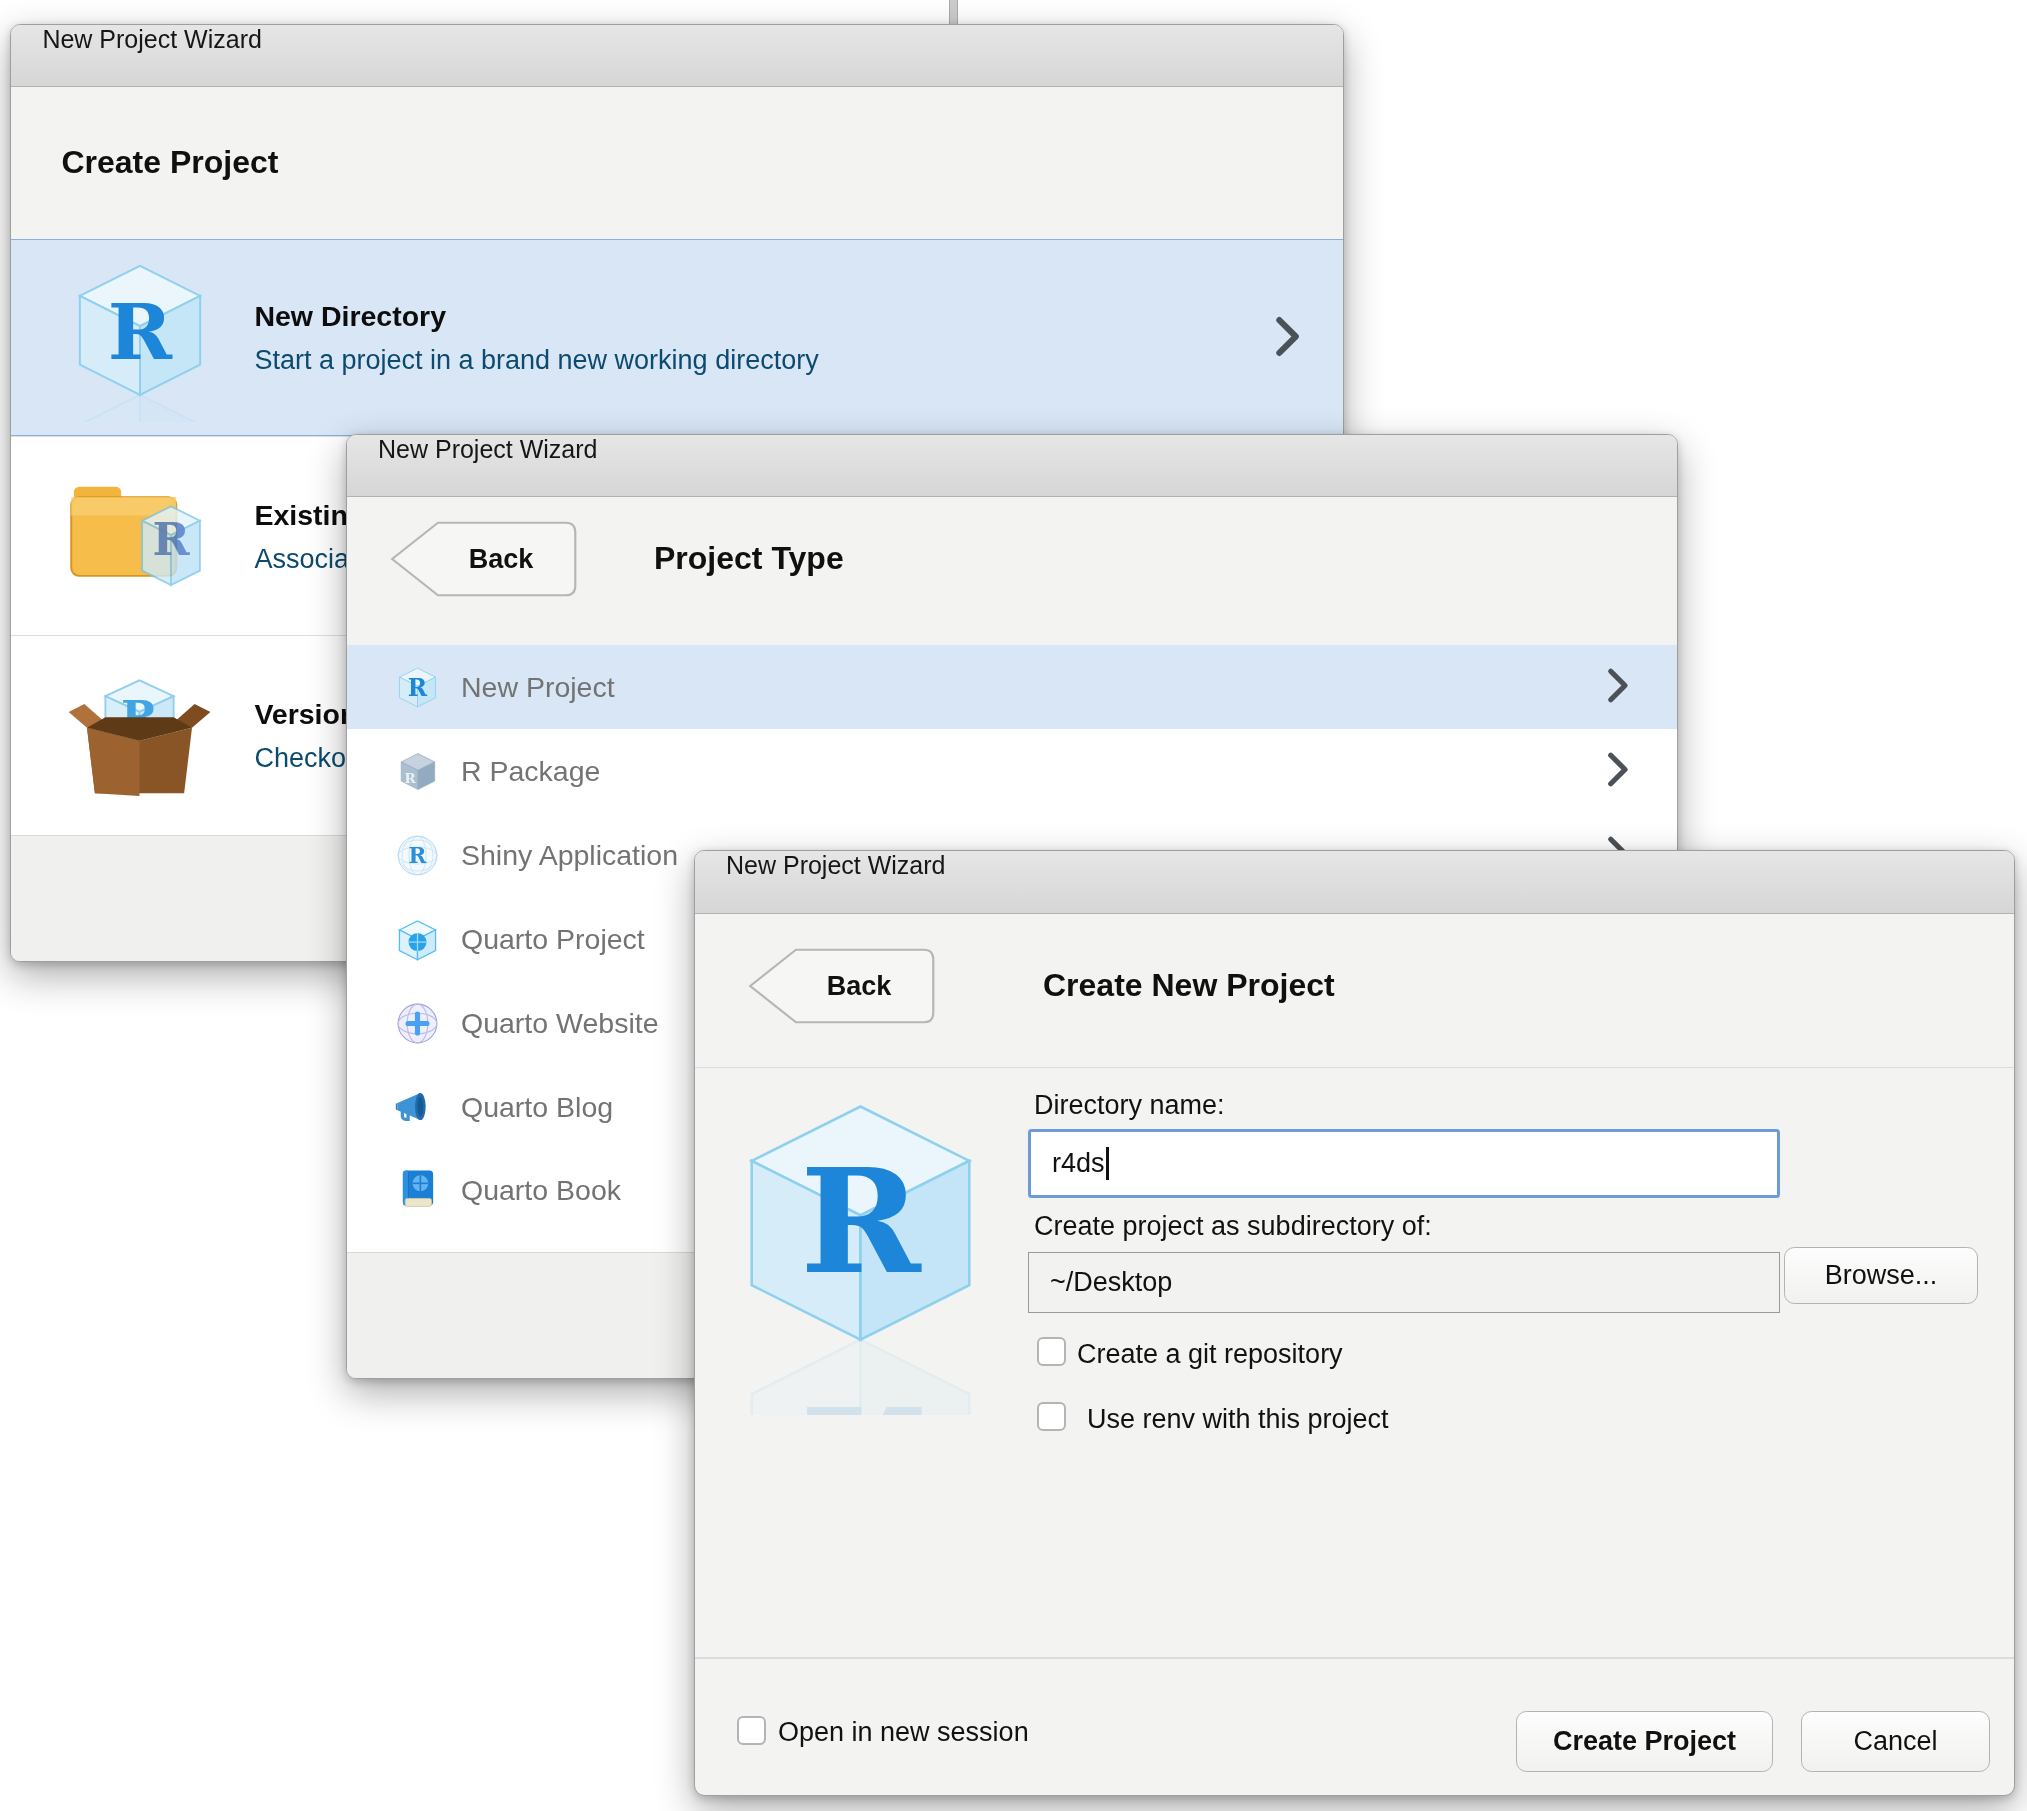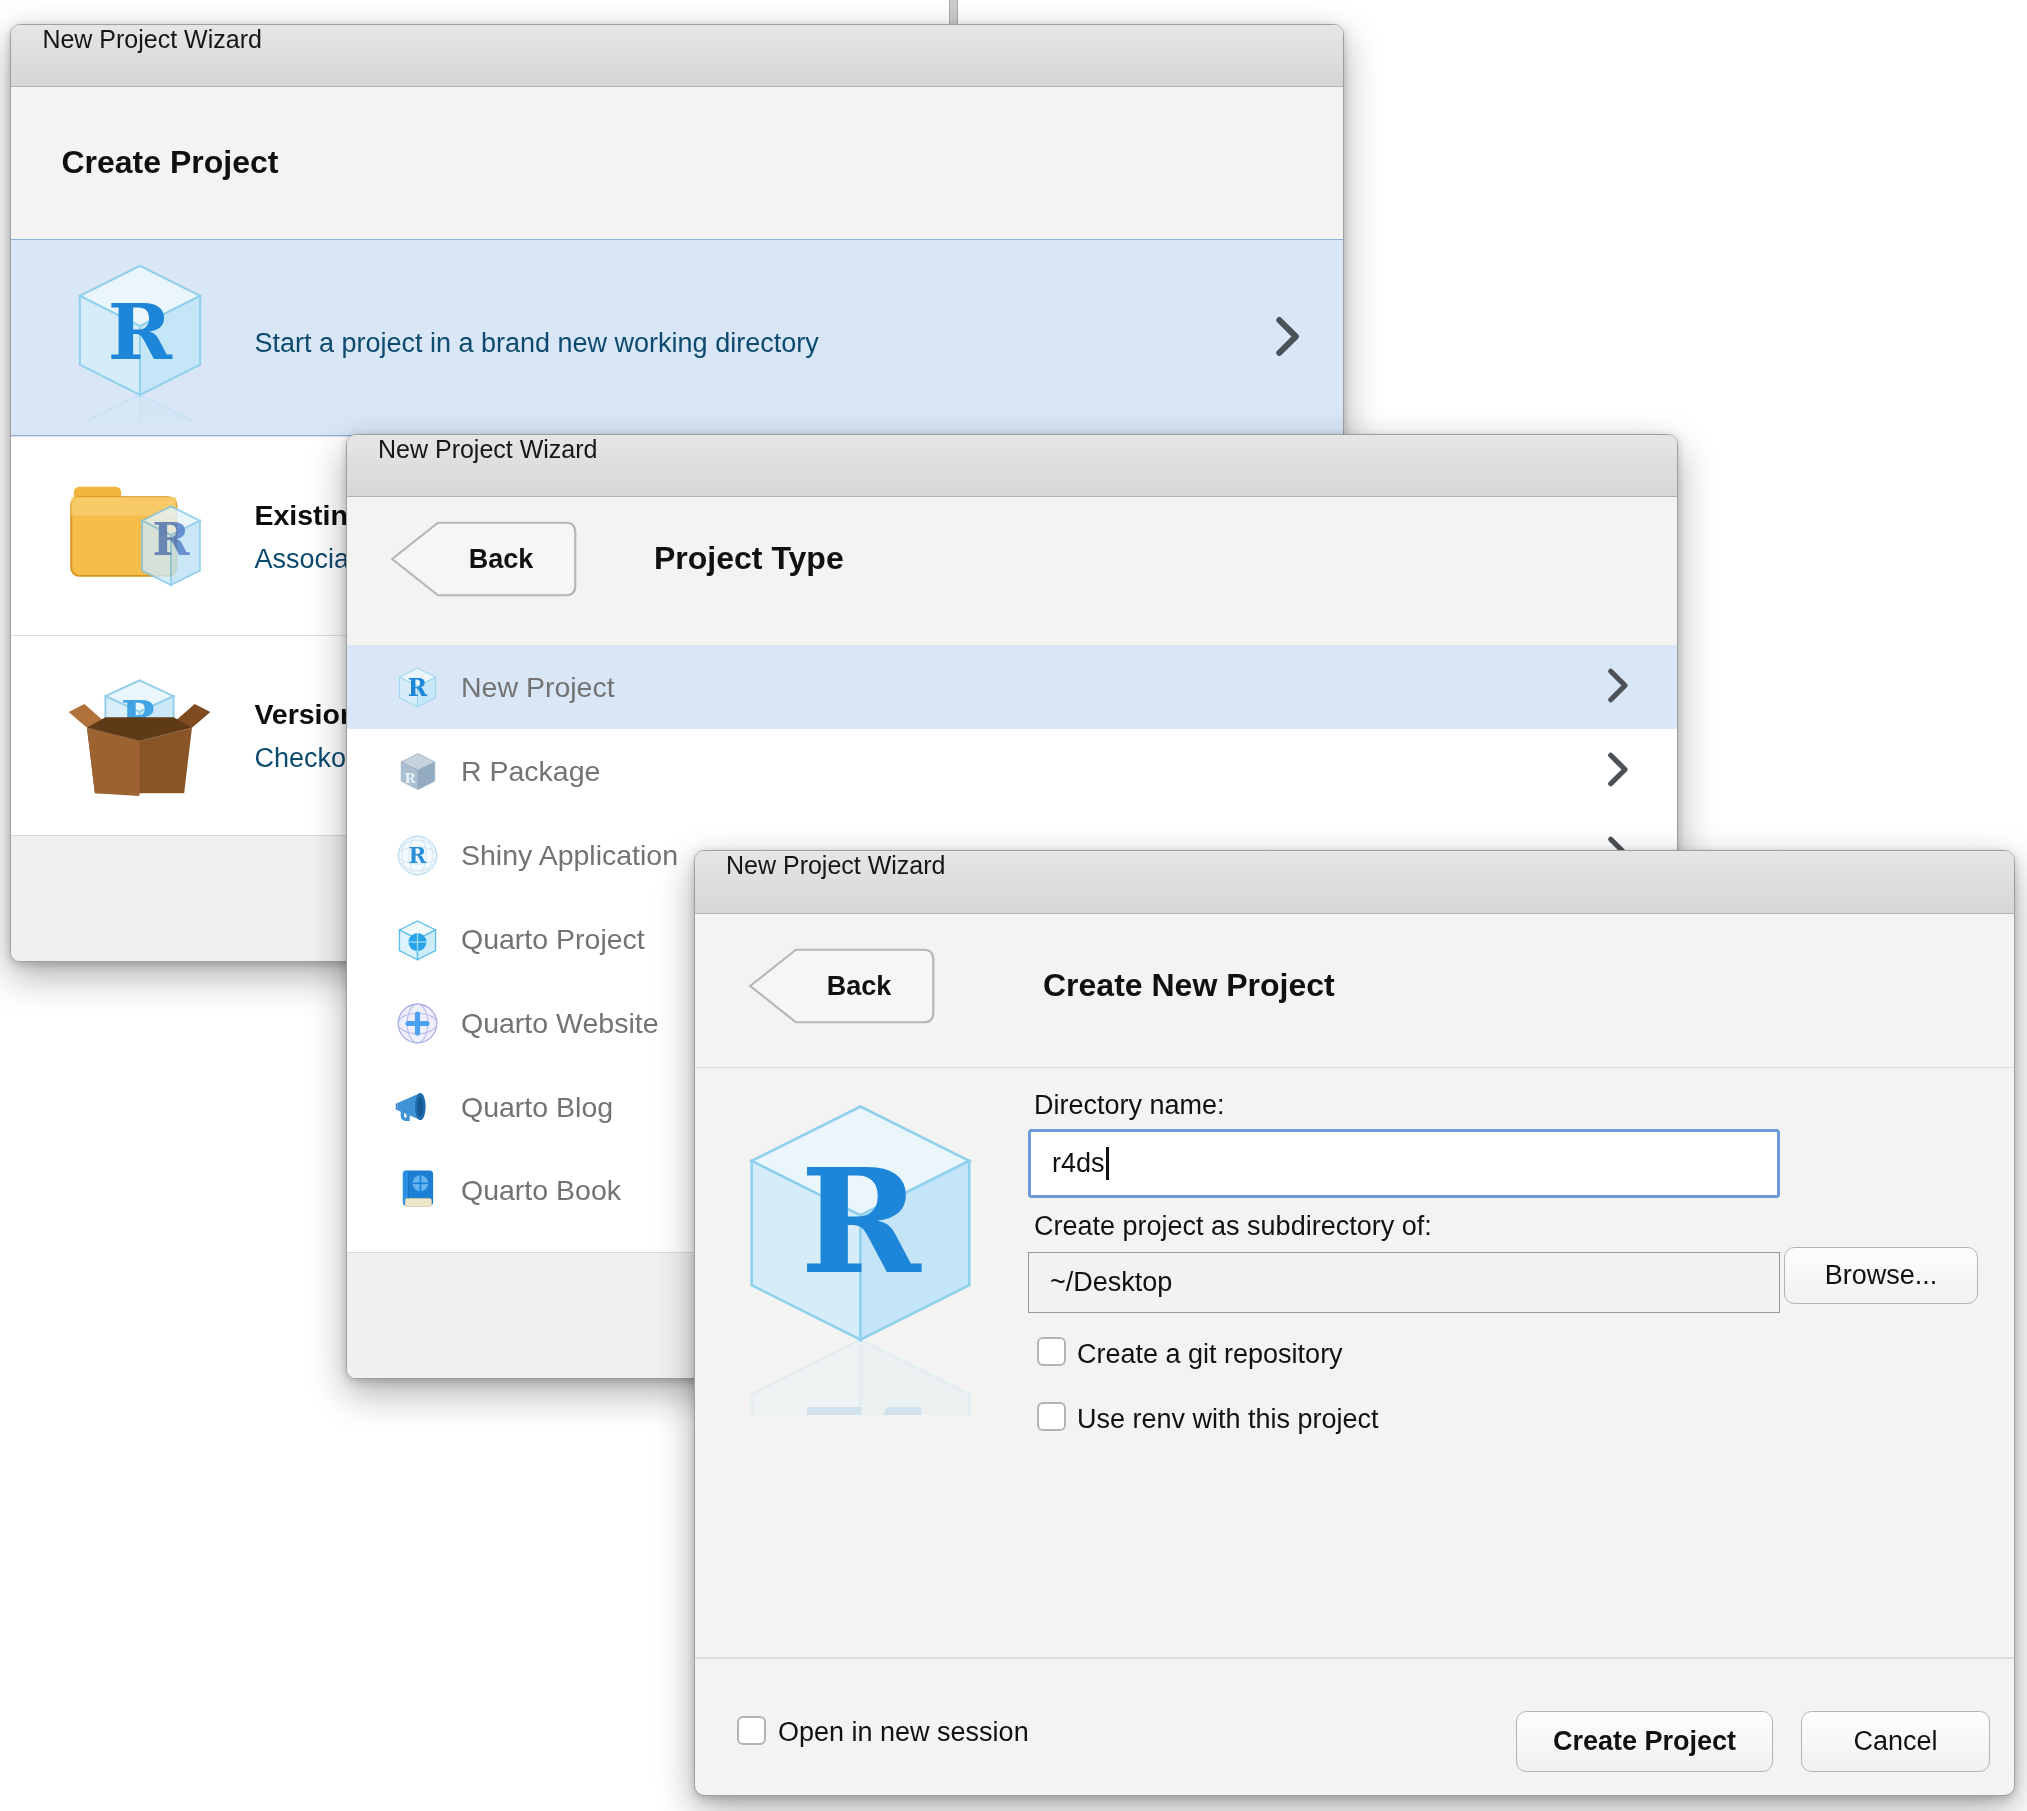--- a/index.html
+++ b/index.html
@@ -82,20 +82,21 @@
           <g id="cube1">
             <polygon points="8,30 50,9 92,30 50,51" fill="#eaf6fc" stroke="#8ed0ee" stroke-width="1.4"></polygon>
             <polygon points="8,30 8,78 50,99 50,51" fill="#d6edf9" stroke="#8ed0ee" stroke-width="1.4"></polygon>
             <polygon points="92,30 92,78 50,99 50,51" fill="#c5e6f7" stroke="#8ed0ee" stroke-width="1.4"></polygon>
             <text x="50" y="74" text-anchor="middle" font-family="DejaVu Serif, serif" font-weight="bold" font-size="54" fill="#1d86d8">R</text>
           </g>
           <use href="#cube1" transform="translate(0,198) scale(1,-1)" opacity="0.16"></use>
         </svg>
       </span>
       <span class="txt">
+        <div class="d1-title">New Directory</div>
         <div class="d1-desc">Start a project in a brand new working directory</div>
       </span>
       <span class="row-chevron">
         <svg width="26" height="42" viewBox="0 0 30 48">
           <polyline points="5,5 24,24 5,43" fill="none" stroke="#4c5157" stroke-width="7" stroke-linecap="round" stroke-linejoin="round"></polyline>
         </svg>
       </span>
     </div>
 
     <div class="d1-row" style="top:412px;">
@@ -338,21 +339,21 @@
       <span>~/Desktop</span>
     </div>
     <div class="pushbtn" style="left:1089px;top:396px;width:194px;height:57px;">
       <span>Browse...</span>
     </div>
 
     <span class="checkbox" style="left:342px;top:486px;"></span>
     <span class="cb-label" style="left:382px;top:488px;">Create a git repository</span>
 
     <span class="checkbox" style="left:342px;top:551px;"></span>
-    <span class="cb-label" style="left:382px;top:553px;">Use renv with this project</span>
+    <span class="cb-label" style="left:392px;top:553px;">Use renv with this project</span>
 
     <div class="divider" style="top:806px;"></div>
     <span class="checkbox" style="left:42px;top:865px;"></span>
     <span class="cb-label" style="left:83px;top:866px;">Open in new session</span>
 
     <div class="pushbtn" style="left:821px;top:860px;width:257px;height:61px;font-weight:700;">
       <span>Create Project</span>
     </div>
     <div class="pushbtn" style="left:1106px;top:860px;width:189px;height:61px;">
       <span>Cancel</span>

